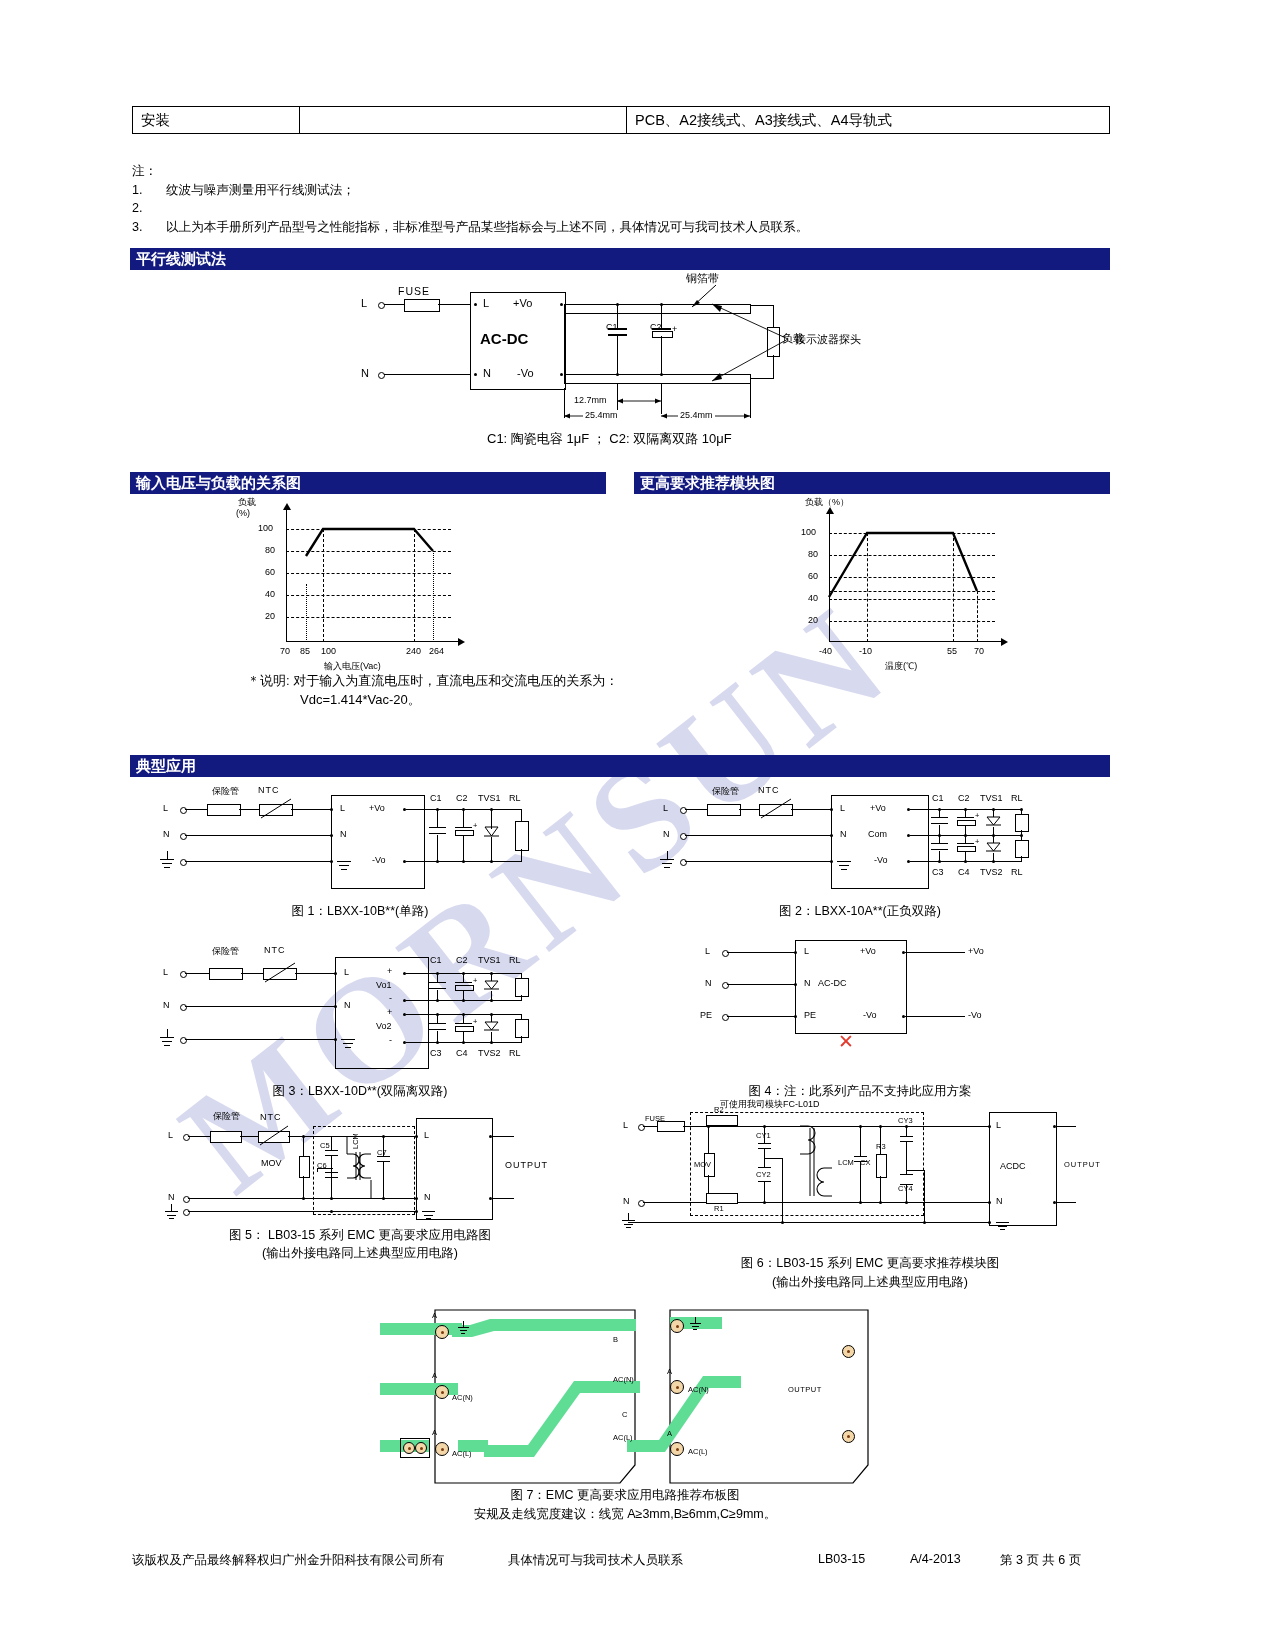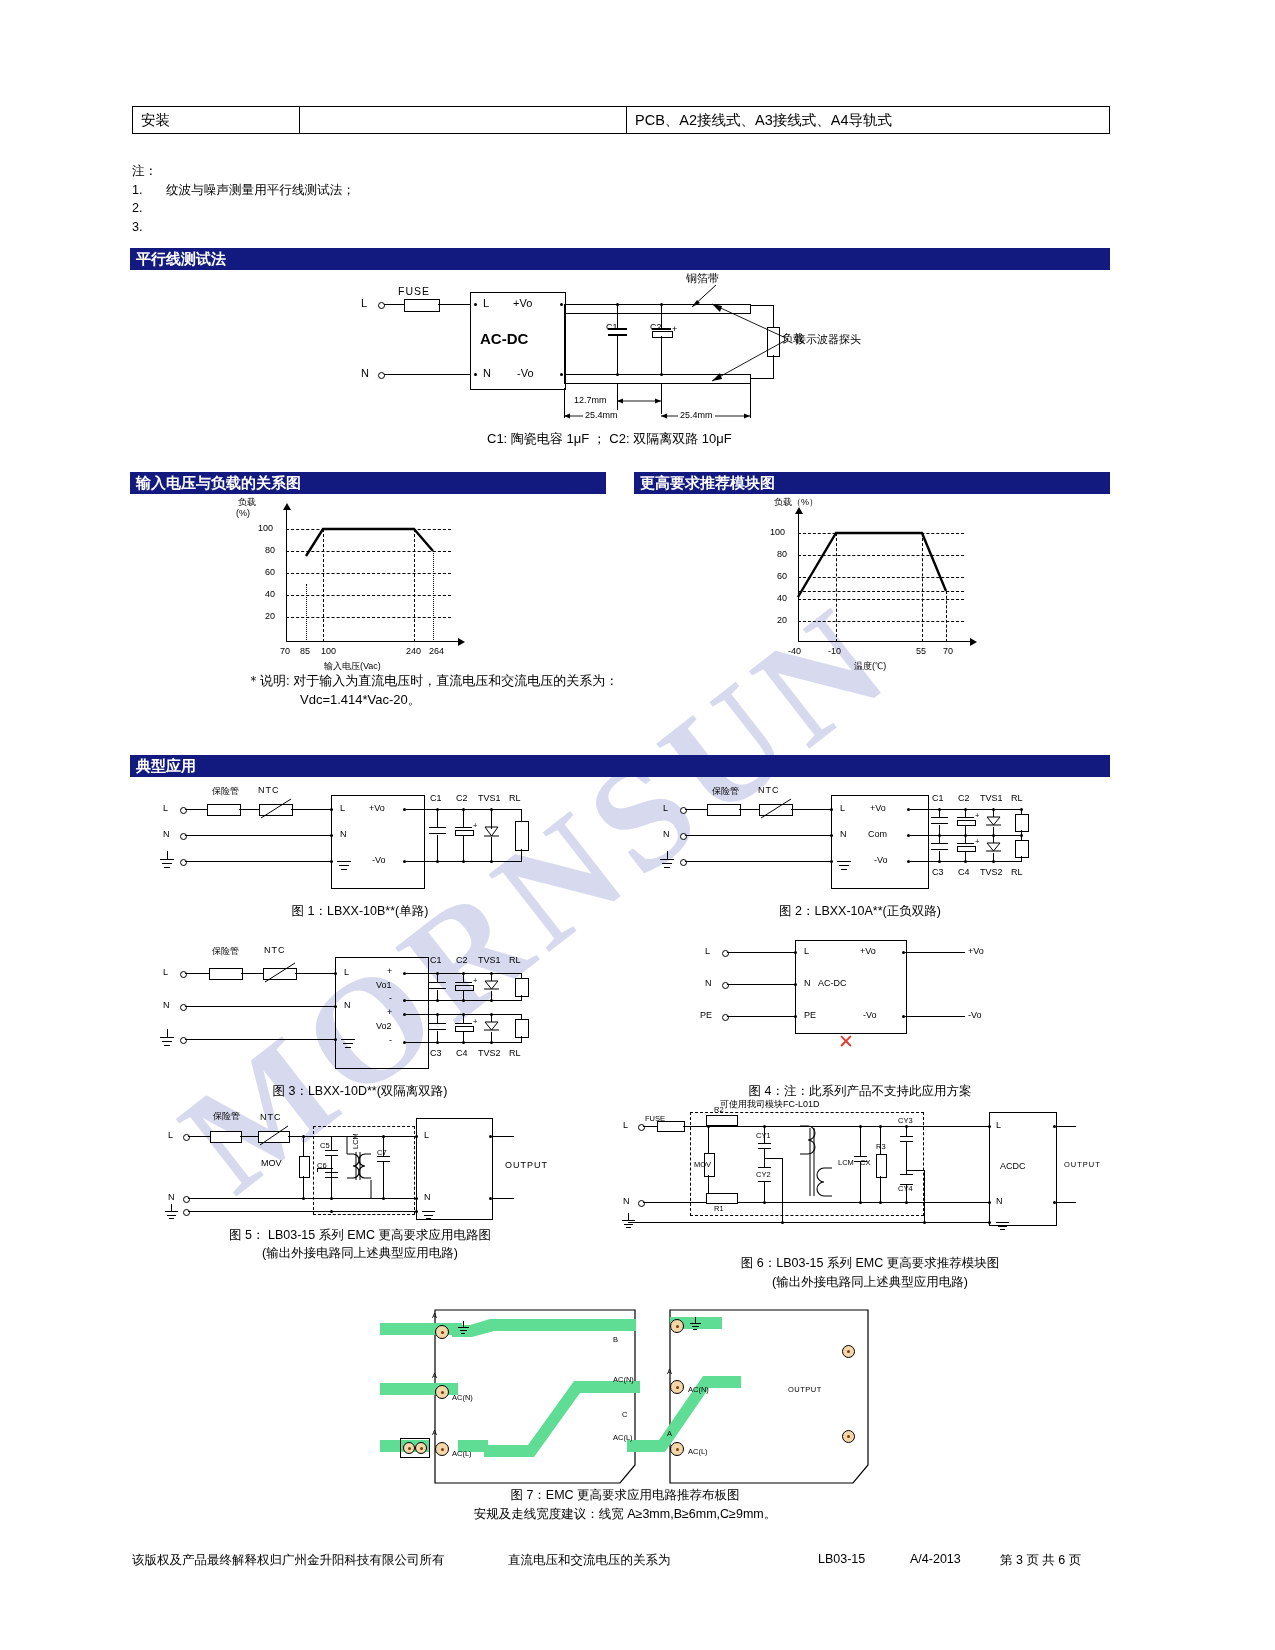--- a/index.html
+++ b/index.html
@@ -94,20 +94,21 @@
     <div class="hd">注：</div>
     <div class="row">
       <span class="num">1.</span>
       <span>纹波与噪声测量用平行线测试法；</span>
     </div>
     <div class="row">
       <span class="num">2.</span>
     </div>
     <div class="row">
       <span class="num">3.</span>
+      <span>以上为本手册所列产品型号之性能指标，非标准型号产品某些指标会与上述不同，具体情况可与我司技术人员联系。</span>
     </div>
   </div>
 
   <div class="bar" style="left:126px;top:248px;width:984px;">
     <span class="tick"></span>
     <span class="lbl">平行线测试法</span>
   </div>
 
   <div class="d" style="left:0;top:0;width:1275px;height:450px;">
 
@@ -243,21 +244,21 @@
     <div class="t s" style="left:64px;top:150px;">85</div>
     <div class="t s" style="left:85px;top:150px;">100</div>
     <div class="t s" style="left:170px;top:150px;">240</div>
     <div class="t s" style="left:193px;top:150px;">264</div>
     <div class="t s" style="left:88px;top:164px;">输入电压(Vac)</div>
   </div>
 
   <div class="t" style="left:247px;top:672px;font-size:13px;">＊说明: 对于输入为直流电压时，直流电压和交流电压的关系为：</div>
   <div class="t" style="left:300px;top:691px;font-size:13px;">Vdc=1.414*Vac-20。</div>
 
-  <div class="d" style="left:736px;top:496px;width:270px;height:170px;">
+  <div class="d" style="left:767px;top:496px;width:270px;height:170px;">
     <div class="t s" style="left:38px;top:0px;">负载（%）</div>
     <div class="axis" style="left:62px;top:18px;width:1.4px;height:128px;"></div>
     <div class="arrowU" style="left:59px;top:11px;"></div>
     <div class="axis" style="left:62px;top:145px;width:172px;height:1.4px;"></div>
     <div class="arrowR" style="left:234px;top:142px;"></div>
 
     <div class="t s" style="left:34px;top:31px;">100</div>
     <div class="dash-h" style="left:62px;top:37px;width:166px;"></div>
     <div class="t s" style="left:41px;top:53px;">80</div>
     <div class="dash-h" style="left:62px;top:59px;width:166px;"></div>
@@ -907,20 +908,20 @@
         </div>
     <div class="pad" style="left:472px;top:125px;width:11px;height:11px;">
           <i></i>
         </div>
   </div>
   <div class="cap-t" style="left:375px;top:1487px;width:500px;">图 7：EMC 更高要求应用电路推荐布板图</div>
   <div class="cap-t" style="left:375px;top:1506px;width:500px;">安规及走线宽度建议：线宽 A≥3mm,B≥6mm,C≥9mm。</div>
 
   <div class="footer">
     <span class="f" style="left:132px;top:0;">该版权及产品最终解释权归广州金升阳科技有限公司所有</span>
-    <span class="f" style="left:508px;top:0;">直流电压和交流电压的关系为</span>
+    <span class="f" style="left:508px;top:0;">具体情况可与我司技术人员联系</span>
     <span class="f" style="left:818px;top:0;">LB03-15</span>
     <span class="f" style="left:910px;top:0;">A/4-2013</span>
     <span class="f" style="left:1000px;top:0;">第 3 页 共 6 页</span>
   </div>
 
   </div>
 </div>
 
 </body></html>

